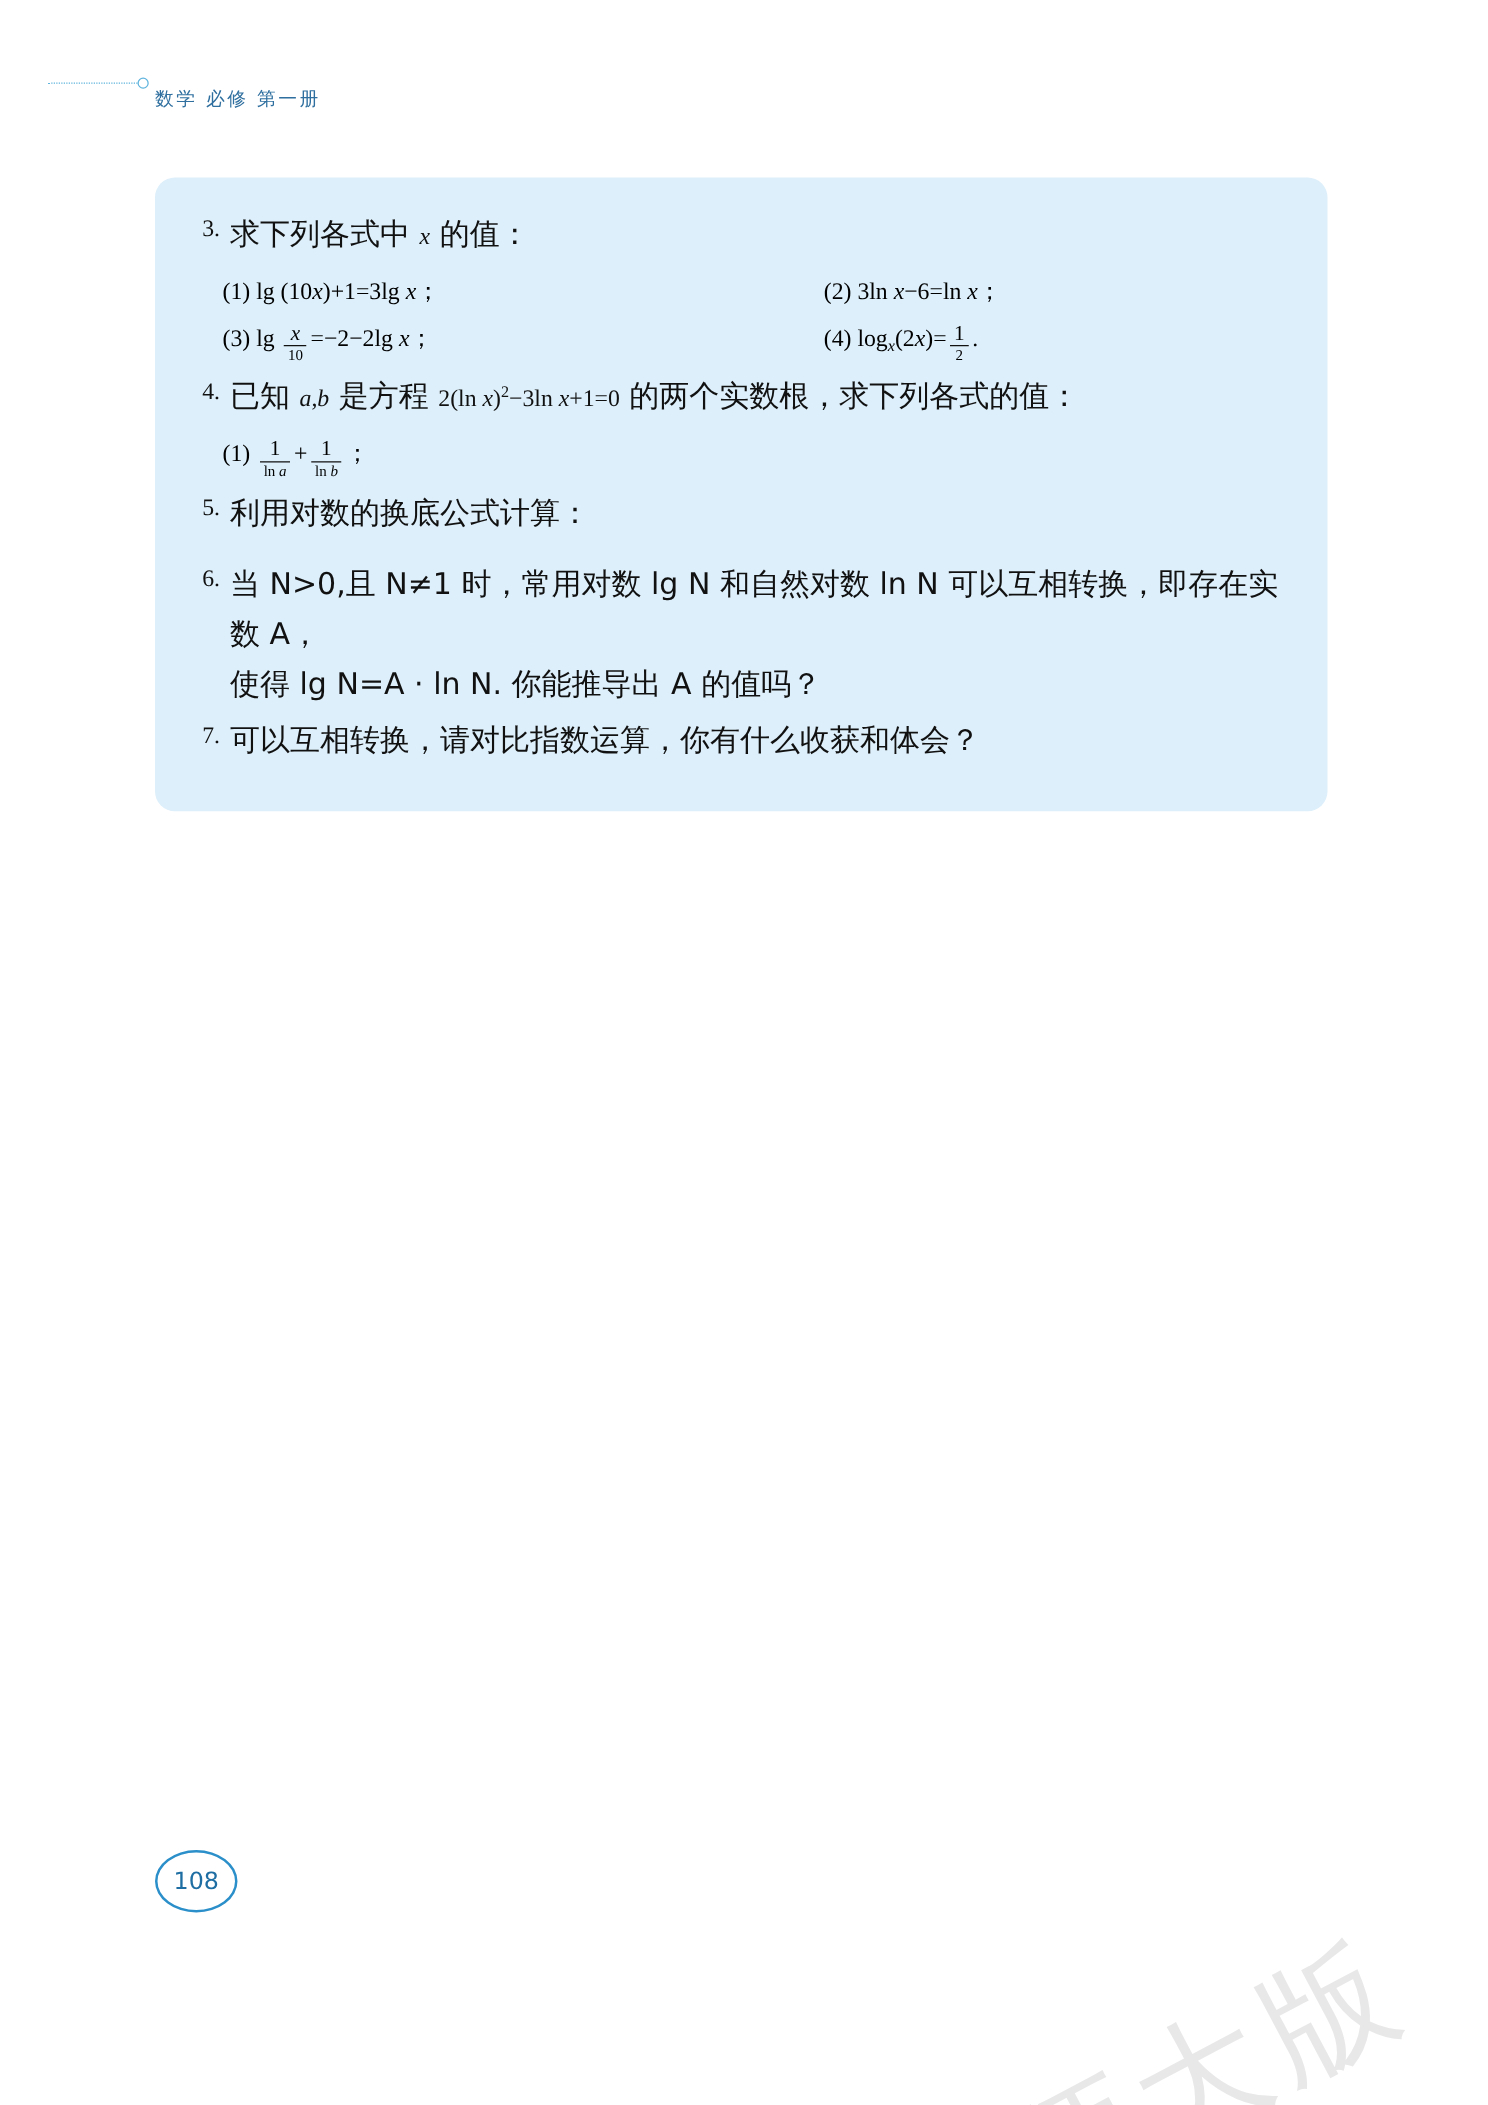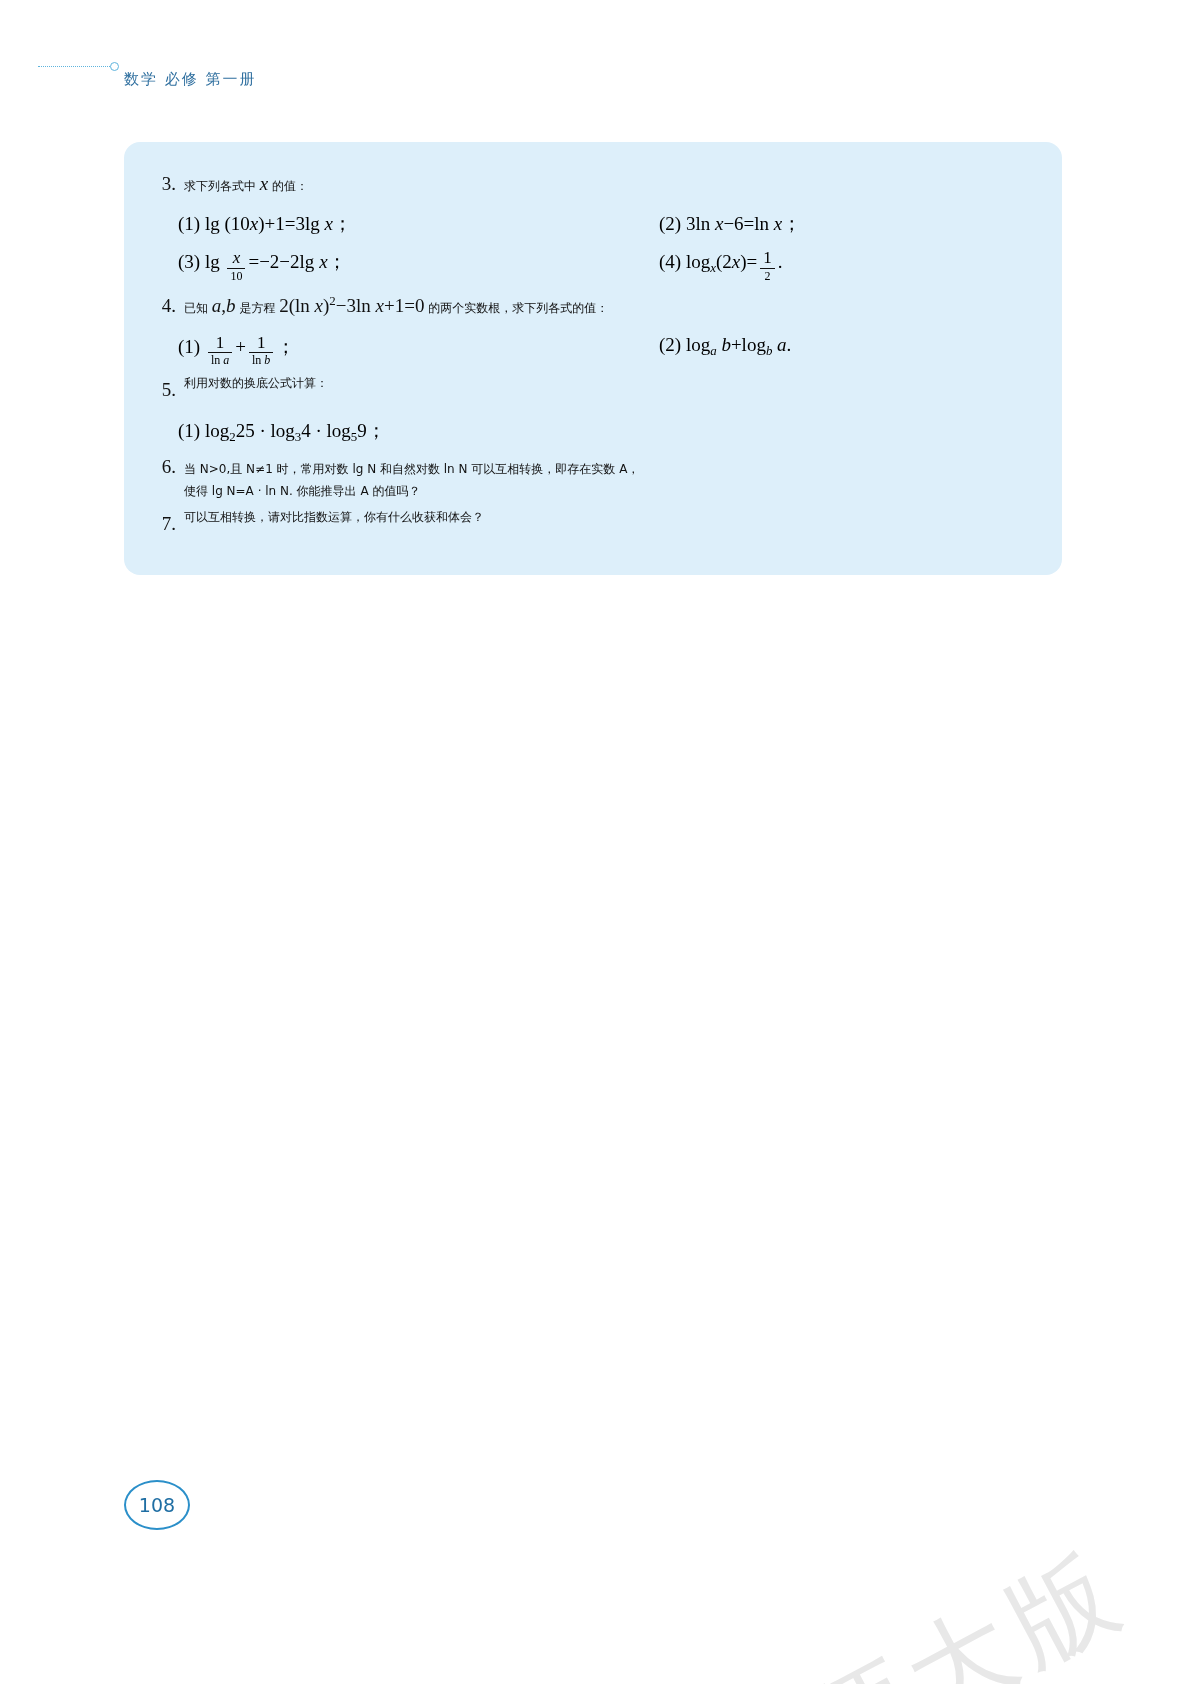--- a/index.html
+++ b/index.html
@@ -71,21 +71,21 @@
     flex: 0 0 30px;
     text-align: right;
     padding-right: 8px;
     font-family: "Liberation Serif", serif;
   }
   .item .body {
     flex: 1 1 auto;
   }
   .cn {
     font-family: "DejaVu Sans", sans-serif;
-    font-size: 12px;
+    font-size: 24px;
   }
   .math {
     font-family: "Liberation Serif", serif;
     font-style: normal;
   }
   i.v {
     font-family: "Liberation Serif", serif;
     font-style: italic;
   }
 
@@ -210,33 +210,27 @@
   <div class="item">
     <div class="num">4.</div>
     <div class="body">
       <span class="cn">已知 </span><i class="v">a</i>,<i class="v">b</i><span class="cn"> 是方程 </span><span class="math">2(ln <i class="v">x</i>)<sup class="s">2</sup>−3ln <i class="v">x</i>+1=0</span><span class="cn"> 的两个实数根，求下列各式的值：</span>
     </div>
   </div>
   <div class="subrow">
     <div class="col math">
       (1)&nbsp;<span class="frac"><span class="top">1</span><span class="bot">ln&nbsp;<i class="v">a</i></span></span>+<span class="frac"><span class="top">1</span><span class="bot">ln&nbsp;<i class="v">b</i></span></span>；
     </div>
-    <div class="col second math">
-      (2)&nbsp;log<sub class="s">a</sub>&nbsp;<i class="v">b</i>+log<sub class="s">b</sub>&nbsp;<i class="v">a</i>.
-    </div>
   </div>
 
   <div class="item">
     <div class="num">5.</div>
     <div class="body cn">利用对数的换底公式计算：</div>
   </div>
   <div class="subrow">
-    <div class="col math">
-      (1)&nbsp;log<sub class="sn">2</sub>25&nbsp;·&nbsp;log<sub class="sn">3</sub>4&nbsp;·&nbsp;log<sub class="sn">5</sub>9；
-    </div>
   </div>
 
   <div class="item">
     <div class="num">6.</div>
     <div class="body">
       <span class="cn">当 N&gt;0,且 N≠1 时，常用对数 lg N 和自然对数 ln N 可以互相转换，即存在实数 A，</span>
       <div class="cn line2">使得 lg N=A · ln N. 你能推导出 A 的值吗？</div>
     </div>
   </div>
 

